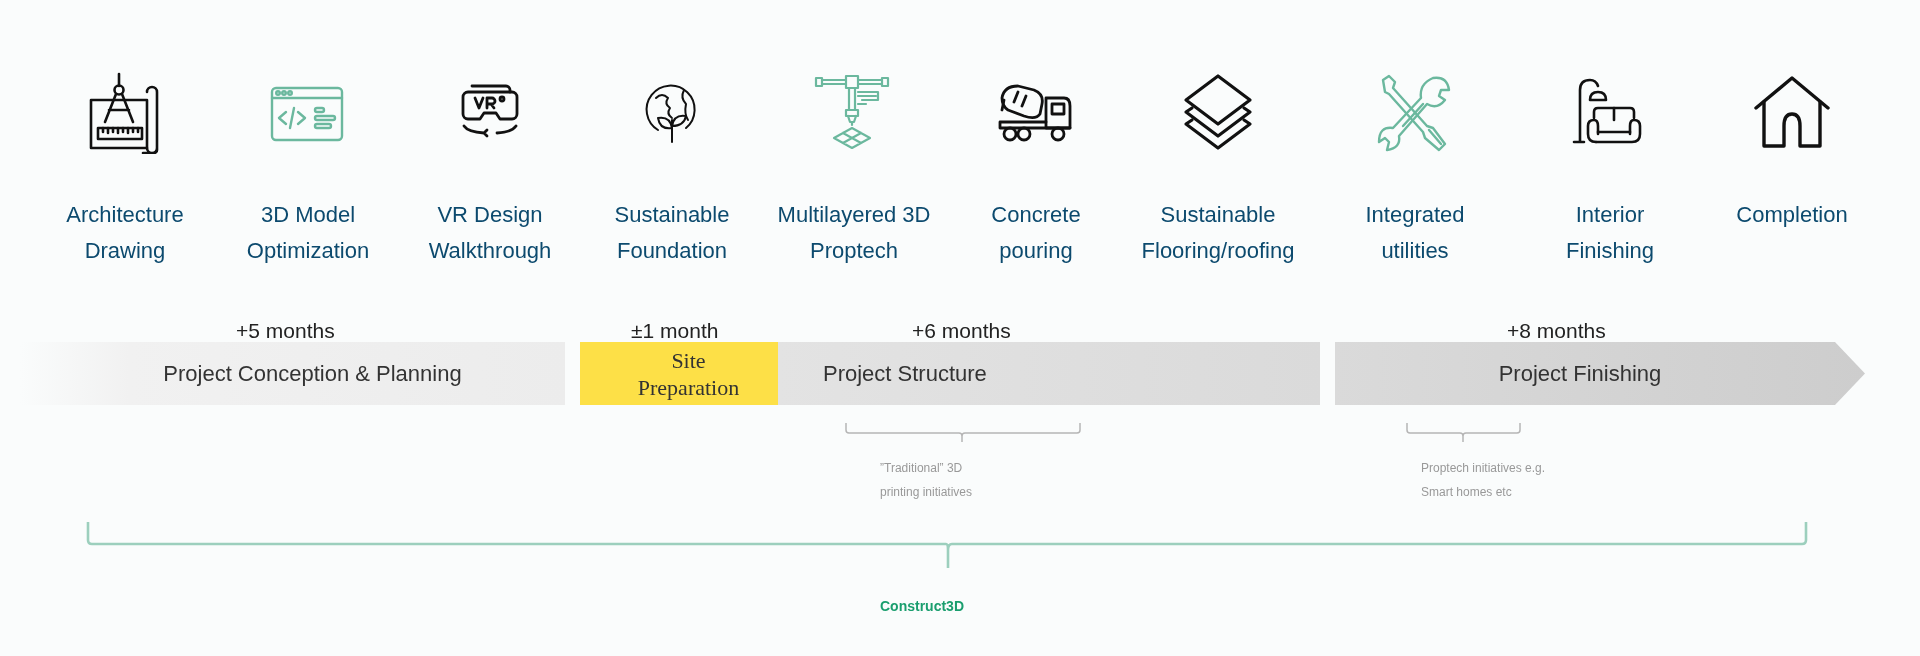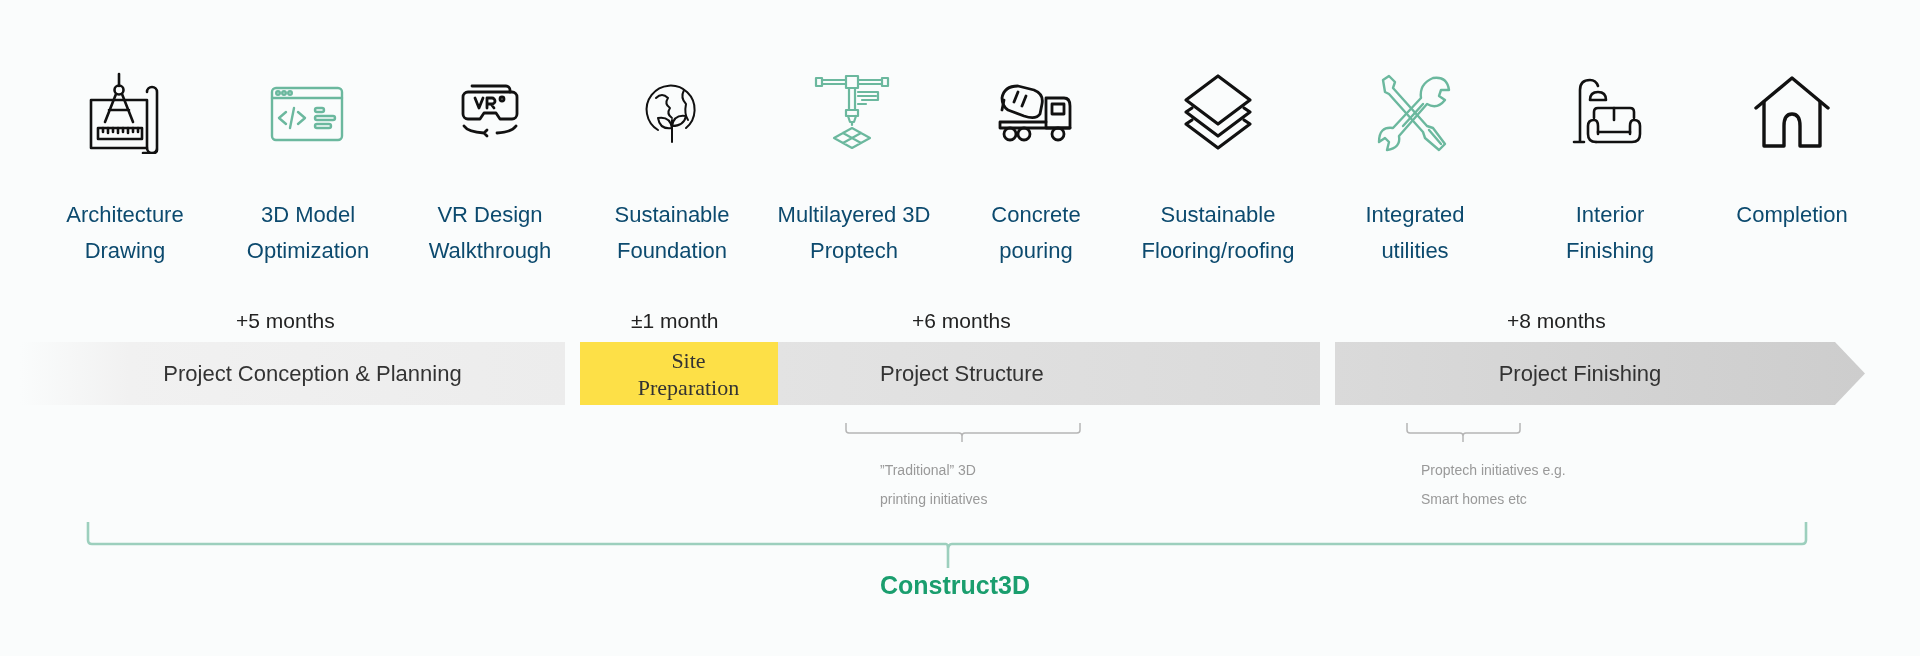--- a/index.html
+++ b/index.html
@@ -18,37 +18,37 @@
     position: absolute; top: 70px; left: 50%;
     width: 84px; height: 84px; margin-left: -42px;
   }
   .step .icon svg { width: 84px; height: 84px; display: block; }
   .step .label {
     position: absolute; top: 197px; left: 0; right: 0;
     font-size: 22px; line-height: 36px; color: #0c4a6e;
     white-space: pre-line;
   }
   .duration {
-    position: absolute; top: 309px; font-size: 21px; color: #222;
+    position: absolute; top: 319px; font-size: 21px; color: #222;
     white-space: nowrap;
   }
   .phase {
     position: absolute; top: 342px; height: 63px;
     display: flex; align-items: center; justify-content: center;
     font-size: 22px; color: #333; text-align: center; line-height: 27px;
     white-space: pre-line;
   }
   .phase-label { position: relative; }
   .note {
-    position: absolute; font-size: 14px; color: #999; line-height: 29px;
+    position: absolute; font-size: 12px; color: #999; line-height: 24px;
     white-space: pre-line;
   }
   .brand {
-    position: absolute; top: 571px; left: 880px;
-    font-size: 25px; font-weight: bold; color: #1a9e6e;
+    position: absolute; top: 598px; left: 880px;
+    font-size: 14px; font-weight: bold; color: #1a9e6e;
   }
   svg.bracket { position: absolute; overflow: visible; }
 </style>
 </head>
 <body>
 
 <div class="step" style="left:35px;">
   <div class="icon">
     <svg viewBox="0 0 84 84" fill="none" stroke="#111" stroke-width="2.6" stroke-linejoin="round" stroke-linecap="round">
       <path d="M8 30 H64 V78 H8 Z"></path>
@@ -202,21 +202,21 @@
 <div class="duration" style="left:912px;">+6 months</div>
 <div class="duration" style="left:1507px;">+8 months</div>
 
 <div class="phase" style="left:20px;width:545px;background:linear-gradient(90deg,rgba(239,239,239,0) 0%,#f1f1f1 20%,#ececec 100%);padding-left:40px;box-sizing:border-box;">
   <span class="phase-label">Project Conception &amp; Planning</span>
 </div>
 <div class="phase" style="left:580px;width:217px;background:#fde047;font-family:Liberation Serif, serif;">
   <span class="phase-label">Site
 Preparation</span>
 </div>
-<div class="phase" style="left:778px;width:542px;background:linear-gradient(90deg,#e3e3e3,#dadada);justify-content:flex-start;padding-left:102px;box-sizing:border-box;text-align:center;">
+<div class="phase" style="left:778px;width:542px;background:linear-gradient(90deg,#e3e3e3,#dadada);justify-content:flex-start;padding-left:45px;box-sizing:border-box;text-align:center;">
   <span class="phase-label">Project Structure</span>
 </div>
 <div class="phase" style="left:1335px;width:530px;background:linear-gradient(90deg,#dadada,#cdcdcd);clip-path:polygon(0 0,500px 0,530px 50%,500px 100%,0 100%);padding-right:0;">
   <span class="phase-label" style="left:-20px;">Project Finishing</span>
 </div>
 
 <svg class="bracket" style="left:845px;top:422px;" width="236" height="24" viewBox="0 0 236 24" fill="none" stroke="#b5b5b5" stroke-width="1.5">
   <path d="M1 1 V8 Q1 11 4 11 H114 Q117 11 117 14 V20 M117 14 Q117 11 120 11 H232 Q235 11 235 8 V1"></path>
 </svg>
 <div class="note" style="left:880px;top:456px;">”Traditional” 3D

